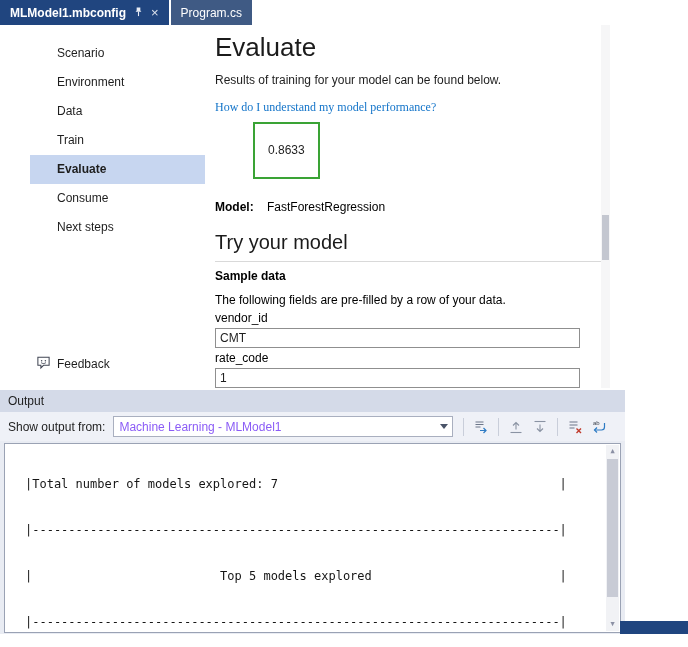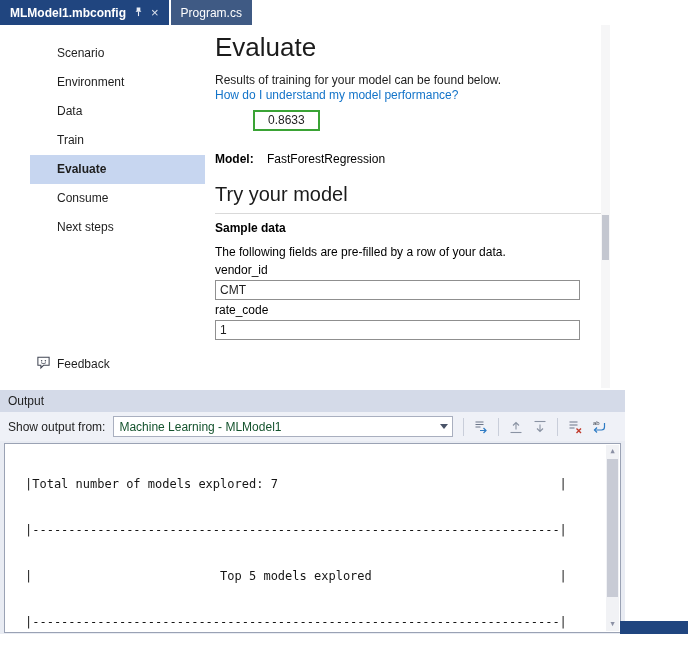--- a/index.html
+++ b/index.html
@@ -17,44 +17,44 @@
   .sidebar { position:absolute; left:0; top:25px; width:212px; height:365px; }
   .nav { padding-top:14px; }
   .nav-item { margin-left:30px; width:175px; height:29px; line-height:29px; padding-left:27px; font-size:12px; color:#1E1E1E; cursor:default; }
   .nav-item.selected { background:#C7D6F0; font-weight:bold; }
   .feedback { position:absolute; left:36px; top:330px; display:flex; align-items:center; gap:6px; font-size:12px; color:#1E1E1E; cursor:default; }
 
   
   .main { position:absolute; left:215px; top:25px; width:365px; }
   .page-title { font-size:26px; font-weight:400; line-height:32px; margin-top:6px; color:#1B1B1B; }
   .desc { margin-top:10px; font-size:12px; line-height:15px; color:#1E1E1E; }
-  .perf-link { display:block; margin-top:0; font-size:12px; line-height:15px; color:#1374C9; text-decoration:none; cursor:pointer; }
+  .perf-link { display:block; margin-top:12px; font-size:12px; line-height:15px; color:#1374C9; text-decoration:none; cursor:pointer;font-family:Liberation Serif, serif; }
   .h2 { font-size:20px; font-weight:400; line-height:26px; margin-top:14px; color:#1B1B1B; }
   .score-row { margin-top:7px; }
-  .score-box { display:inline-block; margin-left:38px; border:2px solid #3AA335; padding:1px 13px; font-size:12px; line-height:15px; color:#1E1E1E; background:#fff; }
+  .score-box { display:inline-block; margin-left:38px; border:2px solid #3AA335; padding:19px 13px; font-size:12px; line-height:15px; color:#1E1E1E; background:#fff; }
   .model-row { margin-top:21px; font-size:12px; line-height:15px; }
   .model-row .lbl { font-weight:bold; }
   .model-row .val { margin-left:10px; }
   .divider { margin-top:6px; width:395px; border-top:1px solid #D9D9D9; height:1px; }
   .sample-label { margin-top:7px; font-size:12px; line-height:15px; font-weight:bold; }
   .sample-desc { margin-top:9px; font-size:12px; line-height:15px; }
   .field-label { margin-top:3px; font-size:12px; line-height:15px; }
   .field-input { display:block; margin-top:2px; width:100%; height:20px; border:1px solid #8F8F8F; background:#fff; font-size:12px; padding:0 4px; font-family:"Liberation Sans", sans-serif; color:#1E1E1E; }
 
   
   .main-scroll { position:absolute; left:601px; top:25px; width:9px; height:363px; background:#F6F6F7; }
   .main-scroll .thumb { position:absolute; left:1px; top:190px; width:7px; height:45px; background:#C4C7D0; }
 
   
   .output { position:absolute; left:0; top:390px; width:625px; height:251px; background:#E9ECF3; }
   .output-title { height:22px; line-height:22px; background:#D4DAE8; font-size:12px; color:#1E1E1E; padding-left:8px; }
   .output-toolbar { height:29px; display:flex; align-items:center; padding-left:8px; background:#EFF1F7; }
   .sof-label { font-size:12px; color:#1E1E1E; margin-right:8px; }
   .combo { width:340px; height:21px; background:#fff; border:1px solid #A9AFBF; display:flex; align-items:center; font-size:12px; cursor:default; }
-  .combo-text { flex:1; padding-left:5px; white-space:nowrap; overflow:hidden; color:#14532d; }
+  .combo-text { flex:1; padding-left:5px; white-space:nowrap; overflow:hidden; color:#8b5cf6; }
   .combo-btn { width:17px; height:100%; display:flex; align-items:center; justify-content:center; }
   .tri-down { width:0; height:0; border-left:4px solid transparent; border-right:4px solid transparent; border-top:5px solid #4A5468; }
   .tool-sep { width:1px; height:18px; background:#C9CEDA; margin:0 5px; }
   .tool-btn { width:22px; height:22px; display:flex; align-items:center; justify-content:center; margin:0 1px; cursor:default; }
 
   .console { position:absolute; left:4px; top:53px; width:617px; height:190px; background:#fff; border:1px solid #9AA2B4;
              overflow:hidden; font-family:"DejaVu Sans Mono", monospace; font-size:12px; line-height:15.4px;
              white-space:pre; color:#161616; padding:2px 0 0 20px; }
   .cline { white-space:pre; }
 

